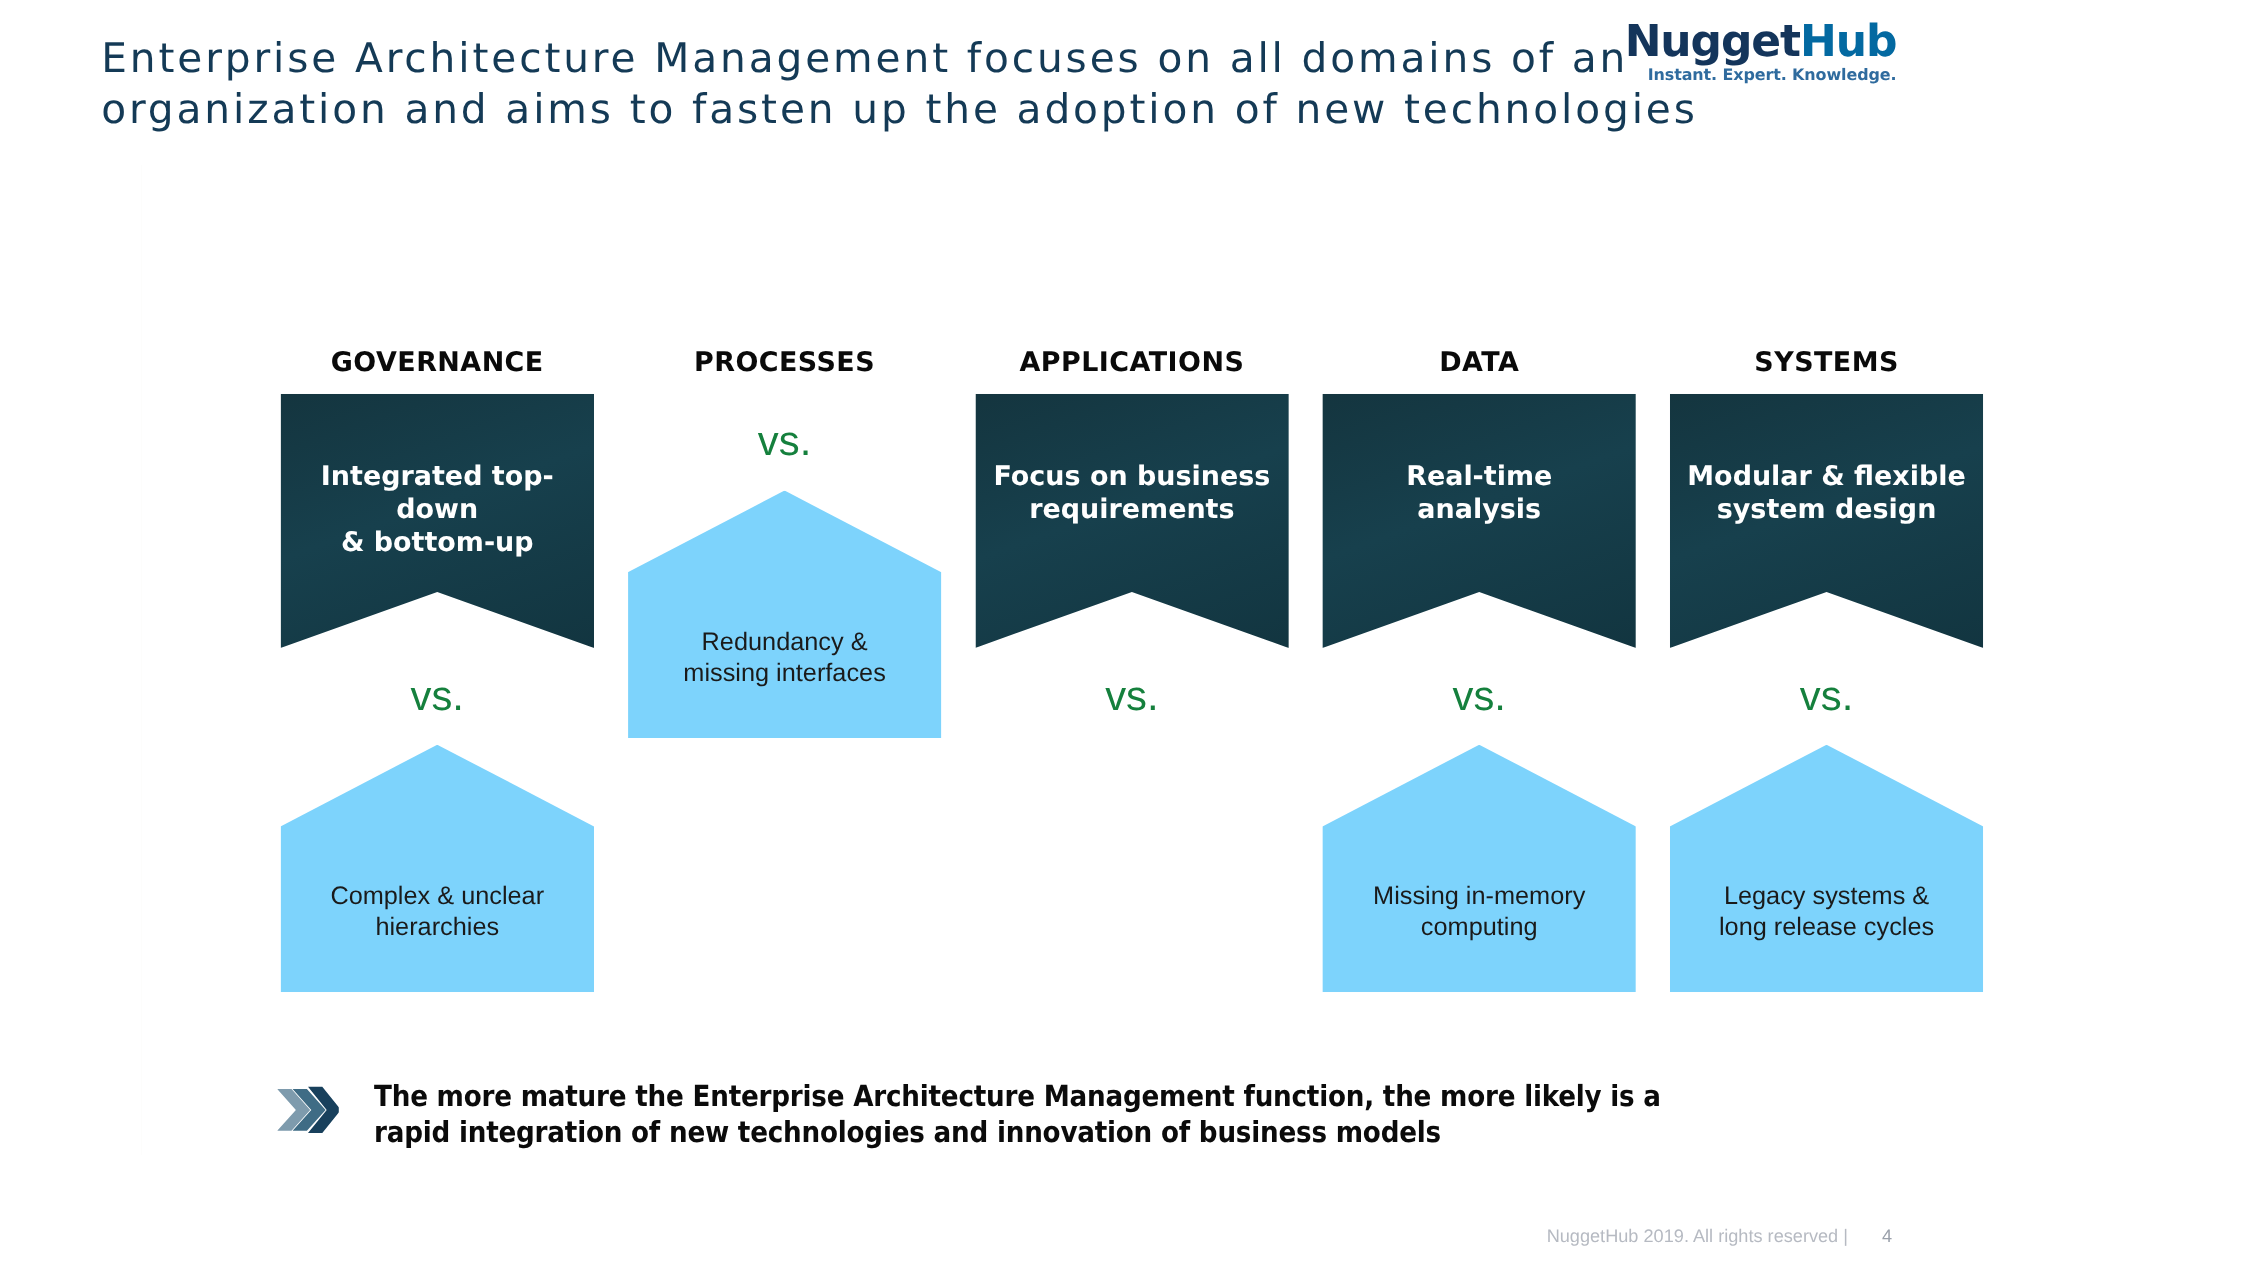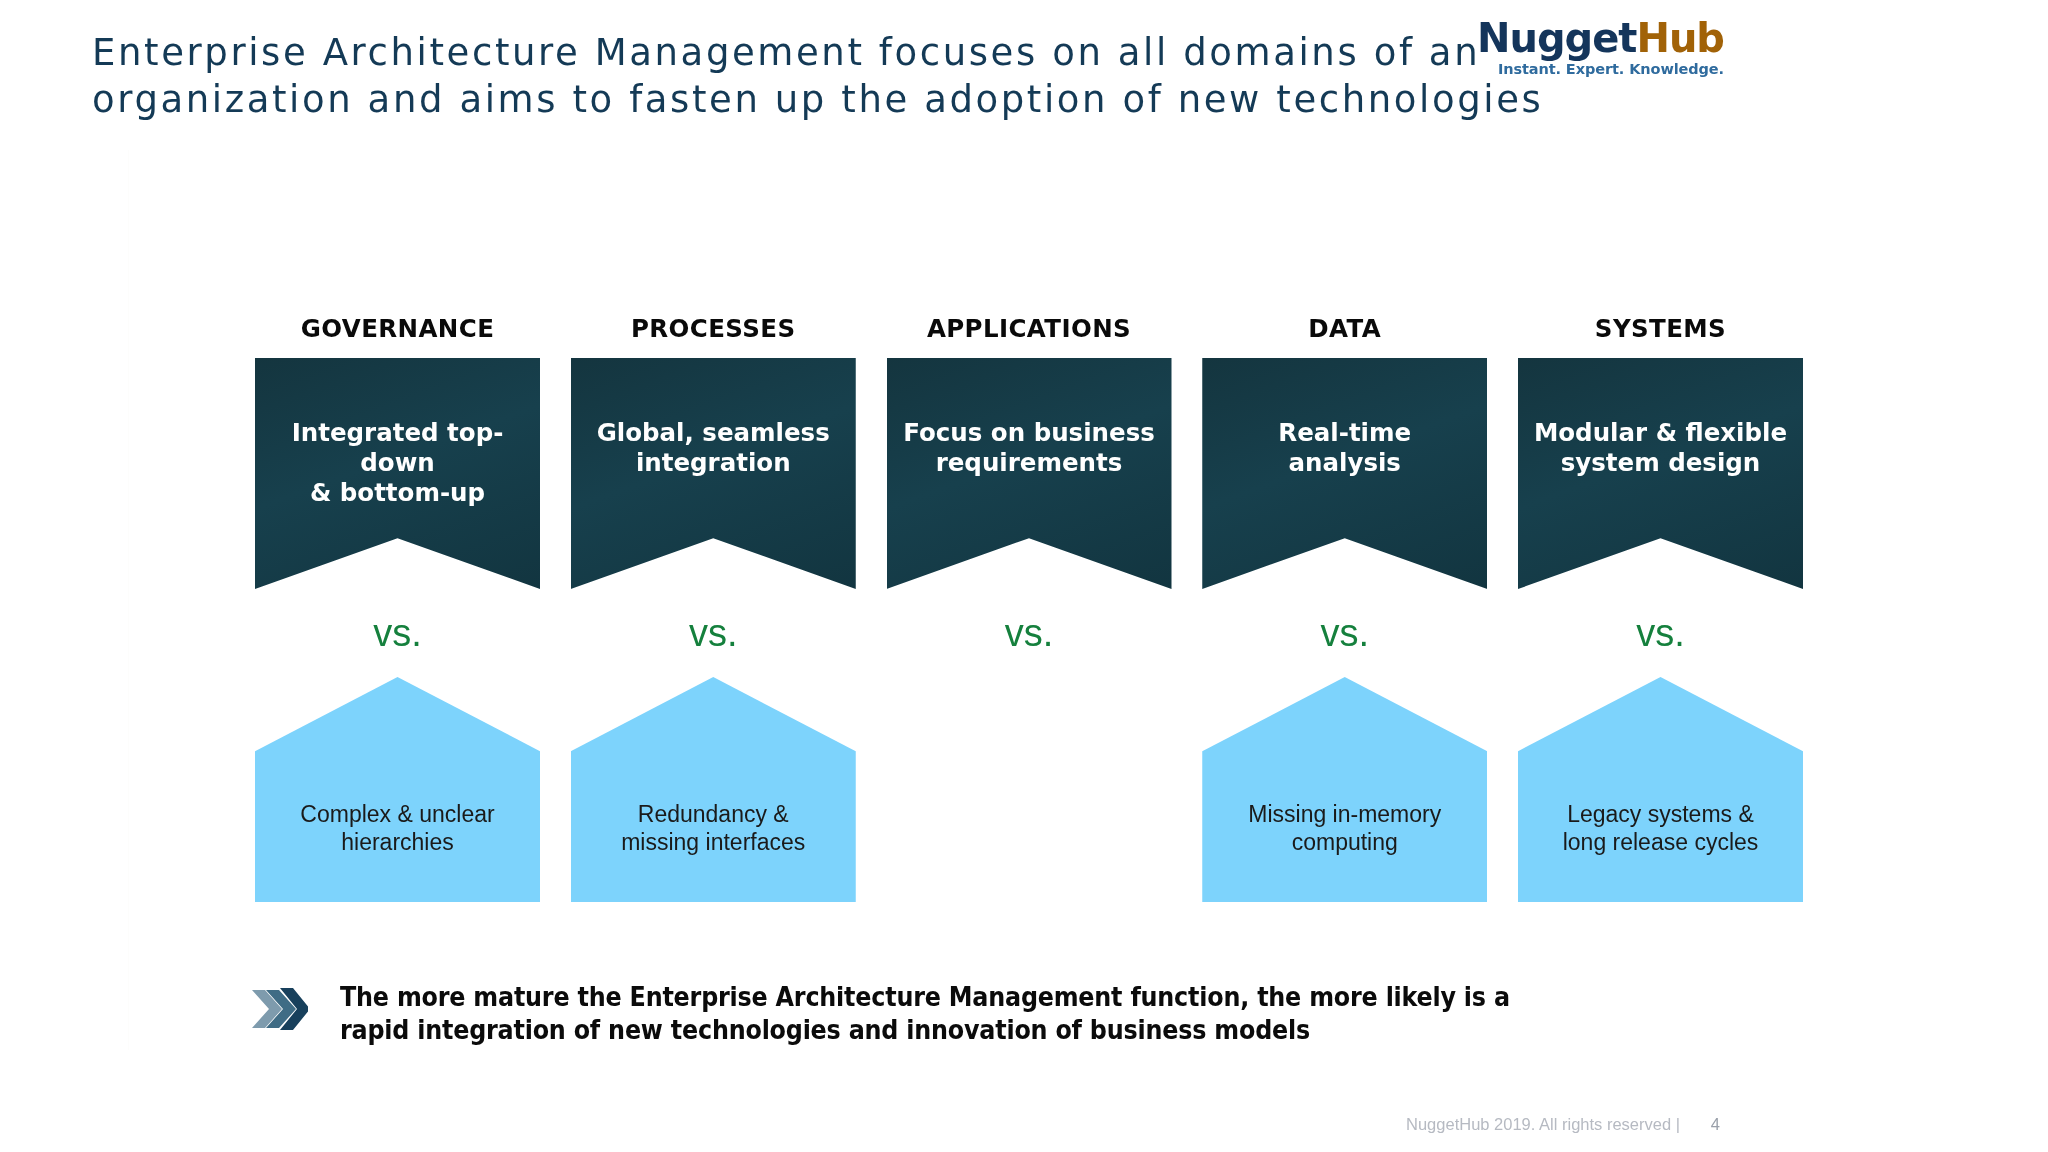--- a/index.html
+++ b/index.html
@@ -43,21 +43,21 @@
   }
   .logo-word {
     font-family: "DejaVu Sans", sans-serif;
     font-weight: bold;
     font-size: 40px;
     letter-spacing: -1px;
     line-height: 1;
     white-space: nowrap;
   }
   .logo-nugget { color: #14355b; }
-  .logo-hub    { color: #a16207; margin-top: 20px; }
+  .logo-hub    { color: #0369a1; margin-top: 20px; }
   .logo-tag {
     font-family: "DejaVu Sans", sans-serif;
     font-weight: bold;
     font-size: 14.5px;
     color: #2f6b9e;
     letter-spacing: -0.1px;
     margin-top: 3px;
     white-space: nowrap;
   }
 
@@ -217,24 +217,20 @@
       </div>
       <div class="vs">vs.</div>
       <div class="pent">
         <div class="pent-text">Complex &amp; unclear
 hierarchies</div>
       </div>
     </div>
 
     <div class="col">
       <div class="col-head">PROCESSES</div>
-      <div class="banner">
-        <div class="banner-text">Global, seamless
-integration</div>
-      </div>
       <div class="vs">vs.</div>
       <div class="pent">
         <div class="pent-text">Redundancy &amp;
 missing interfaces</div>
       </div>
     </div>
 
     <div class="col">
       <div class="col-head">APPLICATIONS</div>
       <div class="banner">

